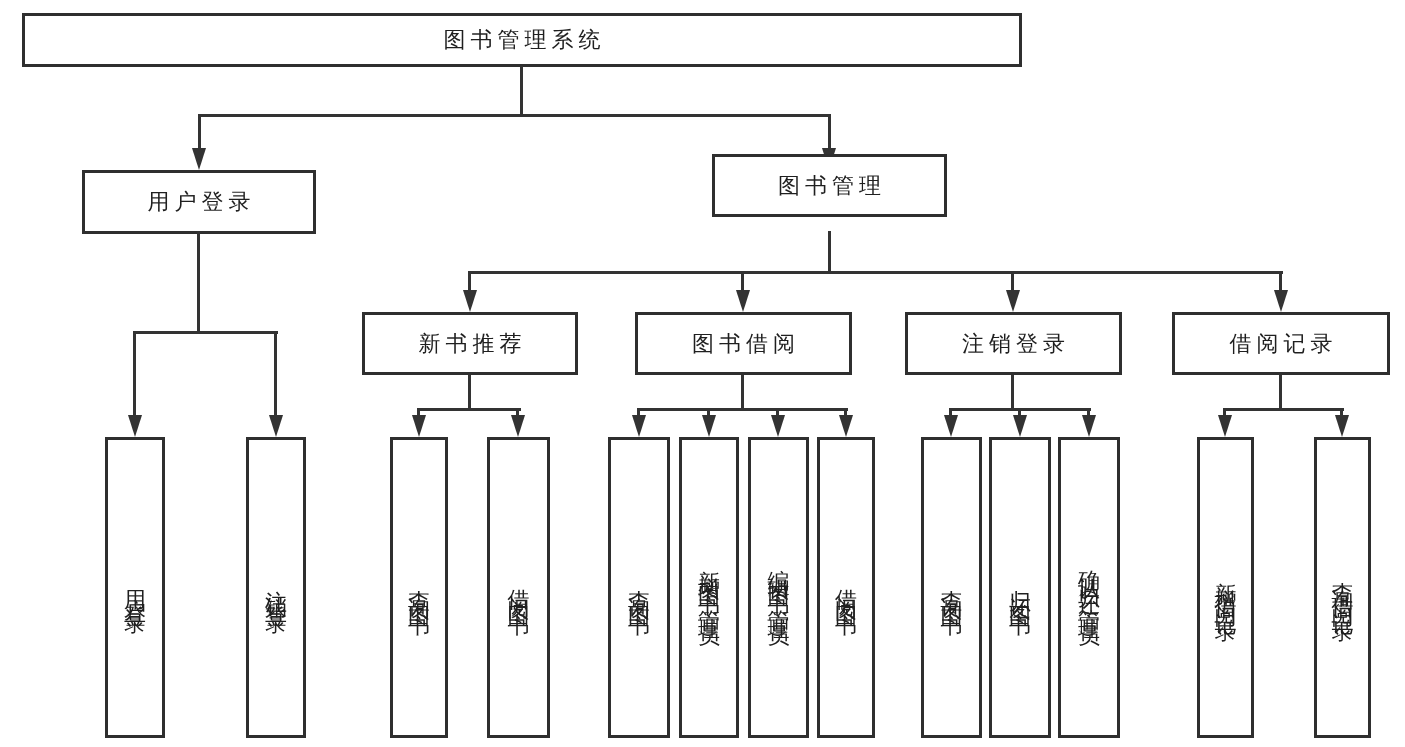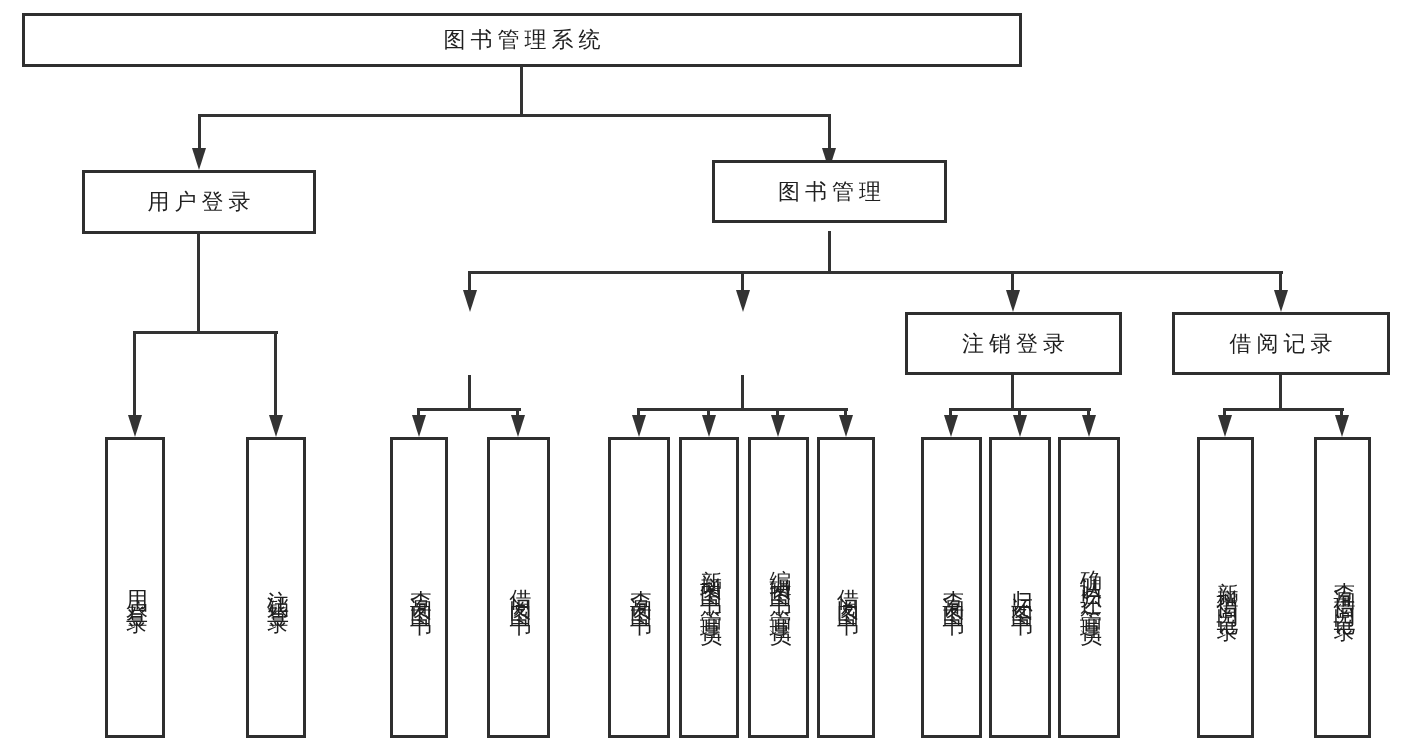--- a/index.html
+++ b/index.html
@@ -4,21 +4,20 @@
 <style>
   html,body { margin:0; padding:0; background:#ffffff; }
   .canvas {
     position:relative; width:1405px; height:747px; background:#ffffff;
     font-family:"Liberation Sans", sans-serif; overflow:hidden;
   }
   .node {
     position:absolute; background:#ffffff; border:3px solid #2f2f2f;
     box-sizing:border-box; display:flex; align-items:center; justify-content:center;
     color:#1f1f1f;
-    font-family:Liberation Mono, monospace;
   }
   .node.h { font-size:22px; letter-spacing:5px; text-indent:5px; white-space:nowrap; }
   .node.v span {
     writing-mode:vertical-rl; text-orientation:mixed;
     font-size:22px; letter-spacing:8px; line-height:1.1;
   }
   .vline { position:absolute; width:3px; background:#333333; }
   .hline { position:absolute; height:3px; background:#333333; }
   .arrow {
     position:absolute; width:0; height:0;
@@ -43,21 +42,21 @@
   <div class="vline" style="left:520px; top:66px; height:50px"></div>
   <div class="hline" style="left:198px; top:114px; width:633px"></div>
   <div class="vline" style="left:198px; top:114px; height:36px"></div>
   <div class="arrow" style="left:192px; top:148px"></div>
   <div class="vline" style="left:828px; top:114px; height:36px"></div>
   <div class="arrow" style="left:822px; top:148px"></div>
 
   <div class="node h" style="left:82px; top:170px; width:234px; height:64px">
     <span>用户登录</span>
   </div>
-  <div class="node h" style="left:712px; top:160px; width:235px; height:63px">
+  <div class="node h" style="left:712px; top:154px; width:235px; height:63px">
     <span>图书管理</span>
   </div>
 
   <div class="vline" style="left:197px; top:231px; height:102px"></div>
   <div class="hline" style="left:133px; top:331px; width:145px"></div>
   <div class="vline" style="left:133px; top:331px; height:86px"></div>
   <div class="arrow" style="left:128px; top:415px"></div>
   <div class="vline" style="left:274px; top:331px; height:86px"></div>
   <div class="arrow" style="left:269px; top:415px"></div>
 
@@ -65,20 +64,26 @@
   <div class="hline" style="left:468px; top:271px; width:815px"></div>
   <div class="vline" style="left:468px; top:271px; height:21px"></div>
   <div class="arrow" style="left:463px; top:290px"></div>
   <div class="vline" style="left:741px; top:271px; height:21px"></div>
   <div class="arrow" style="left:736px; top:290px"></div>
   <div class="vline" style="left:1011px; top:271px; height:21px"></div>
   <div class="arrow" style="left:1006px; top:290px"></div>
   <div class="vline" style="left:1279px; top:271px; height:21px"></div>
   <div class="arrow" style="left:1274px; top:290px"></div>
 
+  <div class="node h" style="left:362px; top:312px; width:216px; height:63px">
+    <span>新书推荐</span>
+  </div>
+  <div class="node h" style="left:635px; top:312px; width:217px; height:63px">
+    <span>图书借阅</span>
+  </div>
   <div class="node h" style="left:905px; top:312px; width:217px; height:63px">
     <span>注销登录</span>
   </div>
   <div class="node h" style="left:1172px; top:312px; width:218px; height:63px">
     <span>借阅记录</span>
   </div>
 
   <div class="vline" style="left:468px; top:375px; height:36px"></div>
   <div class="hline" style="left:417px; top:408px; width:104px"></div>
   <div class="vline" style="left:417px; top:408px; height:9px"></div>

